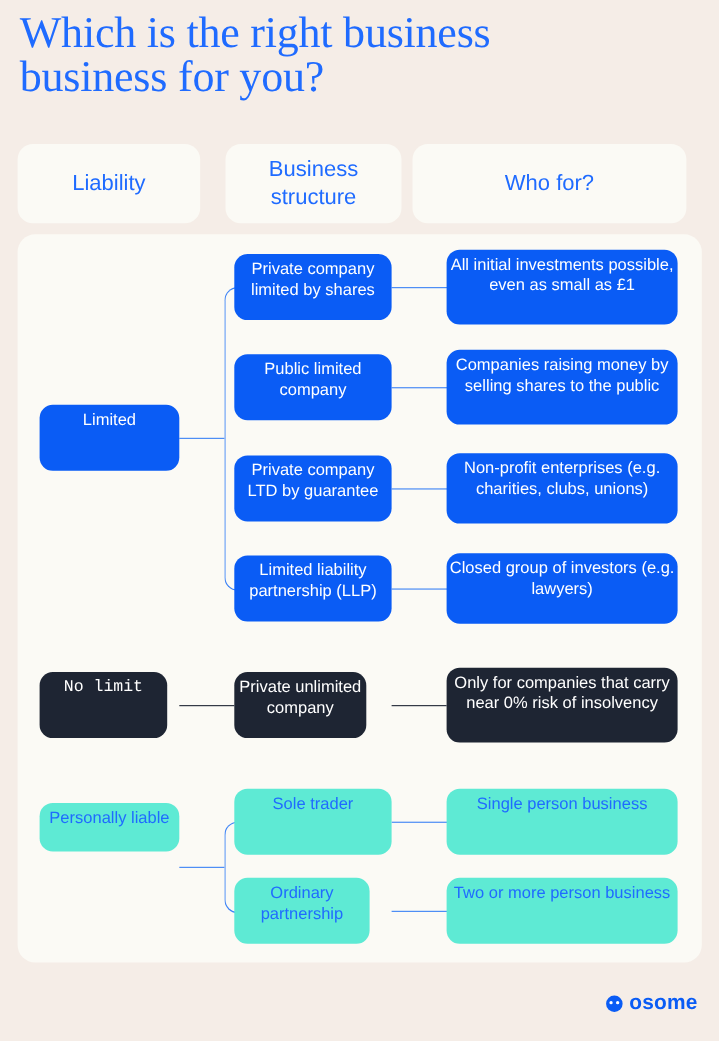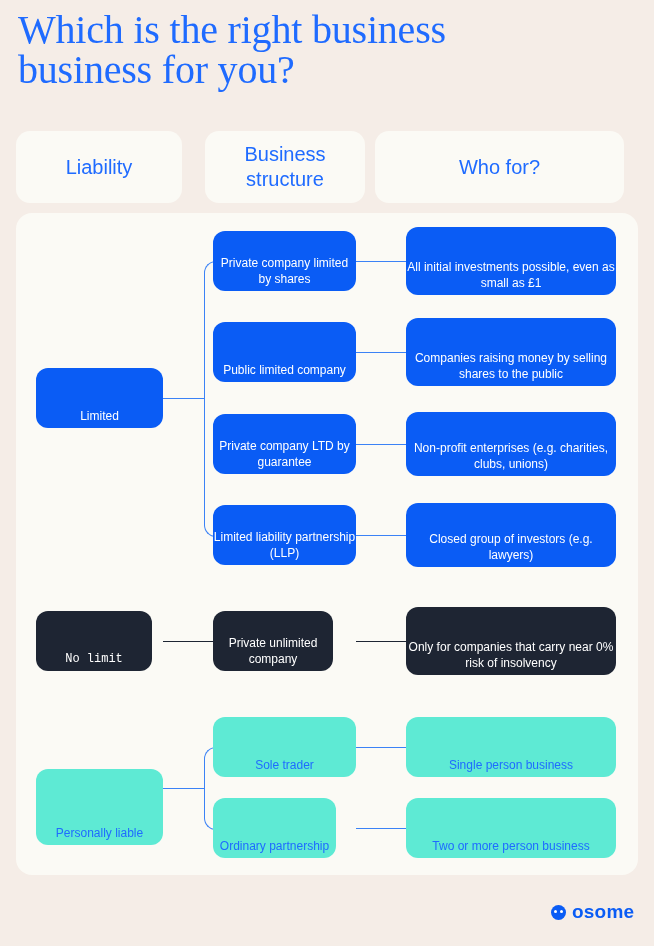--- a/index.html
+++ b/index.html
@@ -65,24 +65,24 @@
     background: #FBFAF5;
     border-radius: 16px;
     overflow: hidden;
   }
 
   
   .node {
     position: absolute;
     border-radius: 12px;
     display: flex;
-    align-items: flex-end;
+    align-items: flex-start;
     justify-content: center;
     text-align: center;
-    font-size: 12px;
+    font-size: 15px;
     line-height: 1.28;
     padding: 4px 0;
     box-sizing: border-box;
     z-index: 3;
   }
   .node.blue  { background: #0A5CF5; color: #FFFFFF; }
   .node.dark  { background: #1E2533; color: #FFFFFF; }
   .node.light { background: #5eead4; color: #1F6BFF; }
 
   
@@ -216,21 +216,21 @@
     <span>Only for companies that carry near 0% risk of insolvency</span>
   </div>
 
   <div class="ln h" style="left:147px; top:575px; width:41px;"></div>
   <div class="spine" style="left:188px; top:534px; width:12px; height:81px;"></div>
   <div class="ln h" style="left:198px; top:534px; width:18px;"></div>
   <div class="ln h" style="left:198px; top:615px; width:18px;"></div>
   <div class="ln h" style="left:340px; top:534px; width:52px;"></div>
   <div class="ln h" style="left:340px; top:615px; width:52px;"></div>
 
-  <div class="node light" style="left:20px; top:556px; width:127px; height:76px;">
+  <div class="node light" style="left:20px; top:517px; width:127px; height:44px;">
     <span>Personally liable</span>
   </div>
 
   <div class="node light" style="left:197px; top:504px; width:143px; height:60px;">
     <span>Sole trader</span>
   </div>
   <div class="node light" style="left:390px; top:504px; width:210px; height:60px;">
     <span>Single person business</span>
   </div>
 

